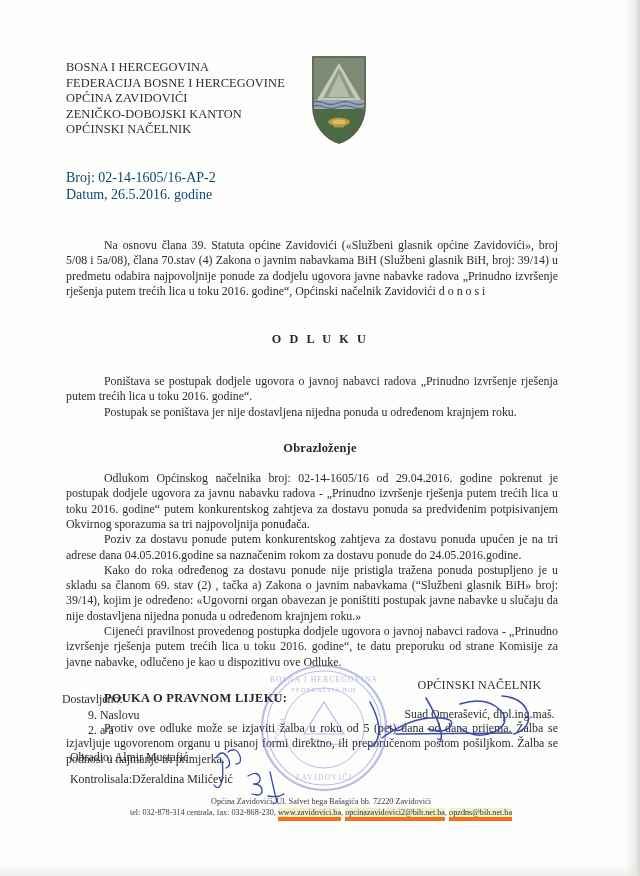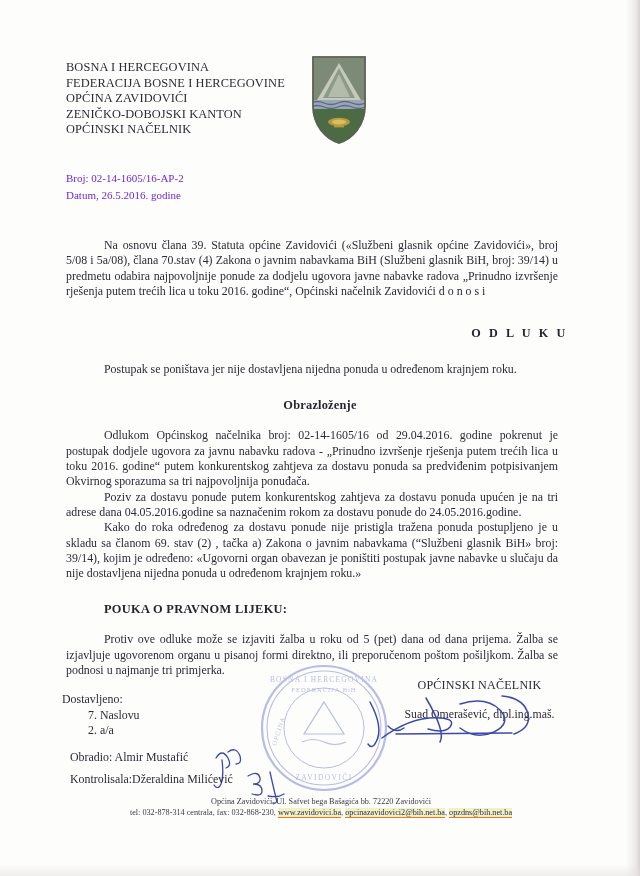--- a/index.html
+++ b/index.html
@@ -54,23 +54,23 @@
     height: 92px;
   }
 
   
   .refblock {
     position: absolute;
     left: 66px;
     top: 170px;
   }
   .refblock div {
-    font-size: 11px;
+    font-size: 14px;
     line-height: 16.5px;
-    color: #6d28d9;
+    color: #0c4a6e;
   }
 
   
   .body-area {
     position: absolute;
     left: 66px;
     top: 238px;
     width: 508px;
   }
   p.para {
@@ -79,22 +79,22 @@
     line-height: 15.3px;
     text-align: justify;
     text-indent: 38px;
     color: #2b2b36;
   }
   p.tight { margin-bottom: 0; }
   .gap-md { height: 15px; }
   .gap-lg { height: 21px; }
 
   h2.center-head {
-    margin: 6px;
-    text-align: right;
+    margin: 12px;
+    text-align: center;
     font-size: 12.2px;
     font-weight: bold;
     letter-spacing: 2.6px;
     color: #26262e;
   }
   h2.center-head-plain {
     margin: 0;
     text-align: center;
     font-size: 12.4px;
     font-weight: bold;
@@ -196,21 +196,21 @@
     color: #3a3a44;
     line-height: 11px;
   }
   .footer .f2 {
     font-size: 8.2px;
     color: #3a3a44;
     line-height: 11px;
   }
   .footer .link {
     color: #2c2c56;
-    border-bottom: 1px solid #f97316;
+    border-bottom: 4px solid #f97316;
     text-decoration: none;
   }
   .footer .hl {
     background: rgba(232,232,150,0.55);
   }
 </style>
 </head>
 <body>
 
 <div class="page">
@@ -261,29 +261,31 @@
   </div>
 
   <div class="body-area">
 
     <p class="para">Na osnovu člana 39. Statuta općine Zavidovići («Službeni glasnik općine Zavidovići», broj 5/08 i 5a/08), člana 70.stav (4) Zakona o javnim nabavkama BiH (Službeni glasnik BiH, broj: 39/14) u predmetu odabira najpovoljnije ponude za dodjelu ugovora javne nabavke radova „Prinudno izvršenje rješenja putem trećih lica u toku 2016. godine“, Općinski načelnik Zavidovići  d o n o s i</p>
 
     <div class="gap-lg"></div>
     <h2 class="center-head">O D L U K U</h2>
     <div class="gap-md"></div>
 
+    <p class="para tight">Poništava se postupak dodjele ugovora o javnoj nabavci radova „Prinudno izvršenje rješenja putem trećih lica u toku 2016. godine“.</p>
     <p class="para tight">Postupak se poništava jer nije dostavljena nijedna ponuda u određenom krajnjem roku.</p>
 
     <div class="gap-lg"></div>
     <h2 class="center-head-plain">Obrazloženje</h2>
     <div class="gap-md"></div>
 
     <p class="para tight">Odlukom Općinskog načelnika broj: 02-14-1605/16 od 29.04.2016. godine pokrenut je postupak dodjele ugovora za javnu nabavku radova - „Prinudno izvršenje rješenja putem trećih lica u toku 2016. godine“ putem konkurentskog zahtjeva za dostavu ponuda sa predviđenim potpisivanjem Okvirnog sporazuma sa tri najpovoljnija ponuđača.</p>
     <p class="para tight">Poziv za dostavu ponude putem konkurentskog zahtjeva za dostavu ponuda upućen je na tri adrese dana 04.05.2016.godine sa naznačenim rokom za dostavu ponude do 24.05.2016.godine.</p>
     <p class="para tight">Kako do roka određenog za dostavu ponude nije pristigla tražena ponuda postupljeno je u skladu sa članom 69. stav  (2) , tačka a) Zakona o javnim nabavkama (“Službeni glasnik BiH» broj: 39/14),  kojim je određeno: «Ugovorni organ obavezan je poništiti postupak javne nabavke u slučaju da nije dostavljena nijedna ponuda u određenom krajnjem roku.»</p>
+    <p class="para tight">Cijeneći pravilnost provedenog postupka dodjele ugovora o javnoj nabavci radova - „Prinudno izvršenje rješenja putem trećih lica u toku 2016. godine“, te datu preporuku od strane Komisije za javne nabavke, odlučeno je kao u dispozitivu ove Odluke.</p>
 
     <div class="gap-lg"></div>
     <h3 class="left-head">POUKA O PRAVNOM LIJEKU:</h3>
     <div class="gap-md"></div>
 
     <p class="para">Protiv ove odluke može se izjaviti žalba u roku od 5 (pet) dana od dana prijema. Žalba se izjavljuje ugovorenom organu u pisanoj formi direktno, ili preporučenom poštom pošiljkom. Žalba se podnosi u najmanje tri primjerka.</p>
   </div>
 
   <div class="stamp">
     <svg viewBox="0 0 132 132" width="132" height="132">
@@ -315,21 +317,21 @@
         <path d="M150 6 q22 2 26 18 q3 14 -14 20"></path>
         <path d="M44 44 L160 43"></path>
         <path d="M36 36 q8 8 16 2"></path>
       </g>
     </svg>
   </div>
 
   <div class="dostavljeno">
     <div class="lbl">Dostavljeno:</div>
     <ol>
-      <li>7.   Naslovu</li>
+      <li>9.   Naslovu</li>
       <li>2.   a/a</li>
     </ol>
   </div>
 
   <div class="proc-line proc-obradio">Obradio: Almir Mustafić</div>
   <div class="ink-mark" style="left:212px; top:742px;">
     <svg viewBox="0 0 60 46" width="60" height="46">
       <g fill="none" stroke="#3b4aa8" stroke-width="1.3" stroke-linecap="round">
         <path d="M4 16 q6 -10 12 0 q4 8 -2 10"></path>
         <path d="M16 10 q8 -6 12 4 q2 8 -4 8"></path>

